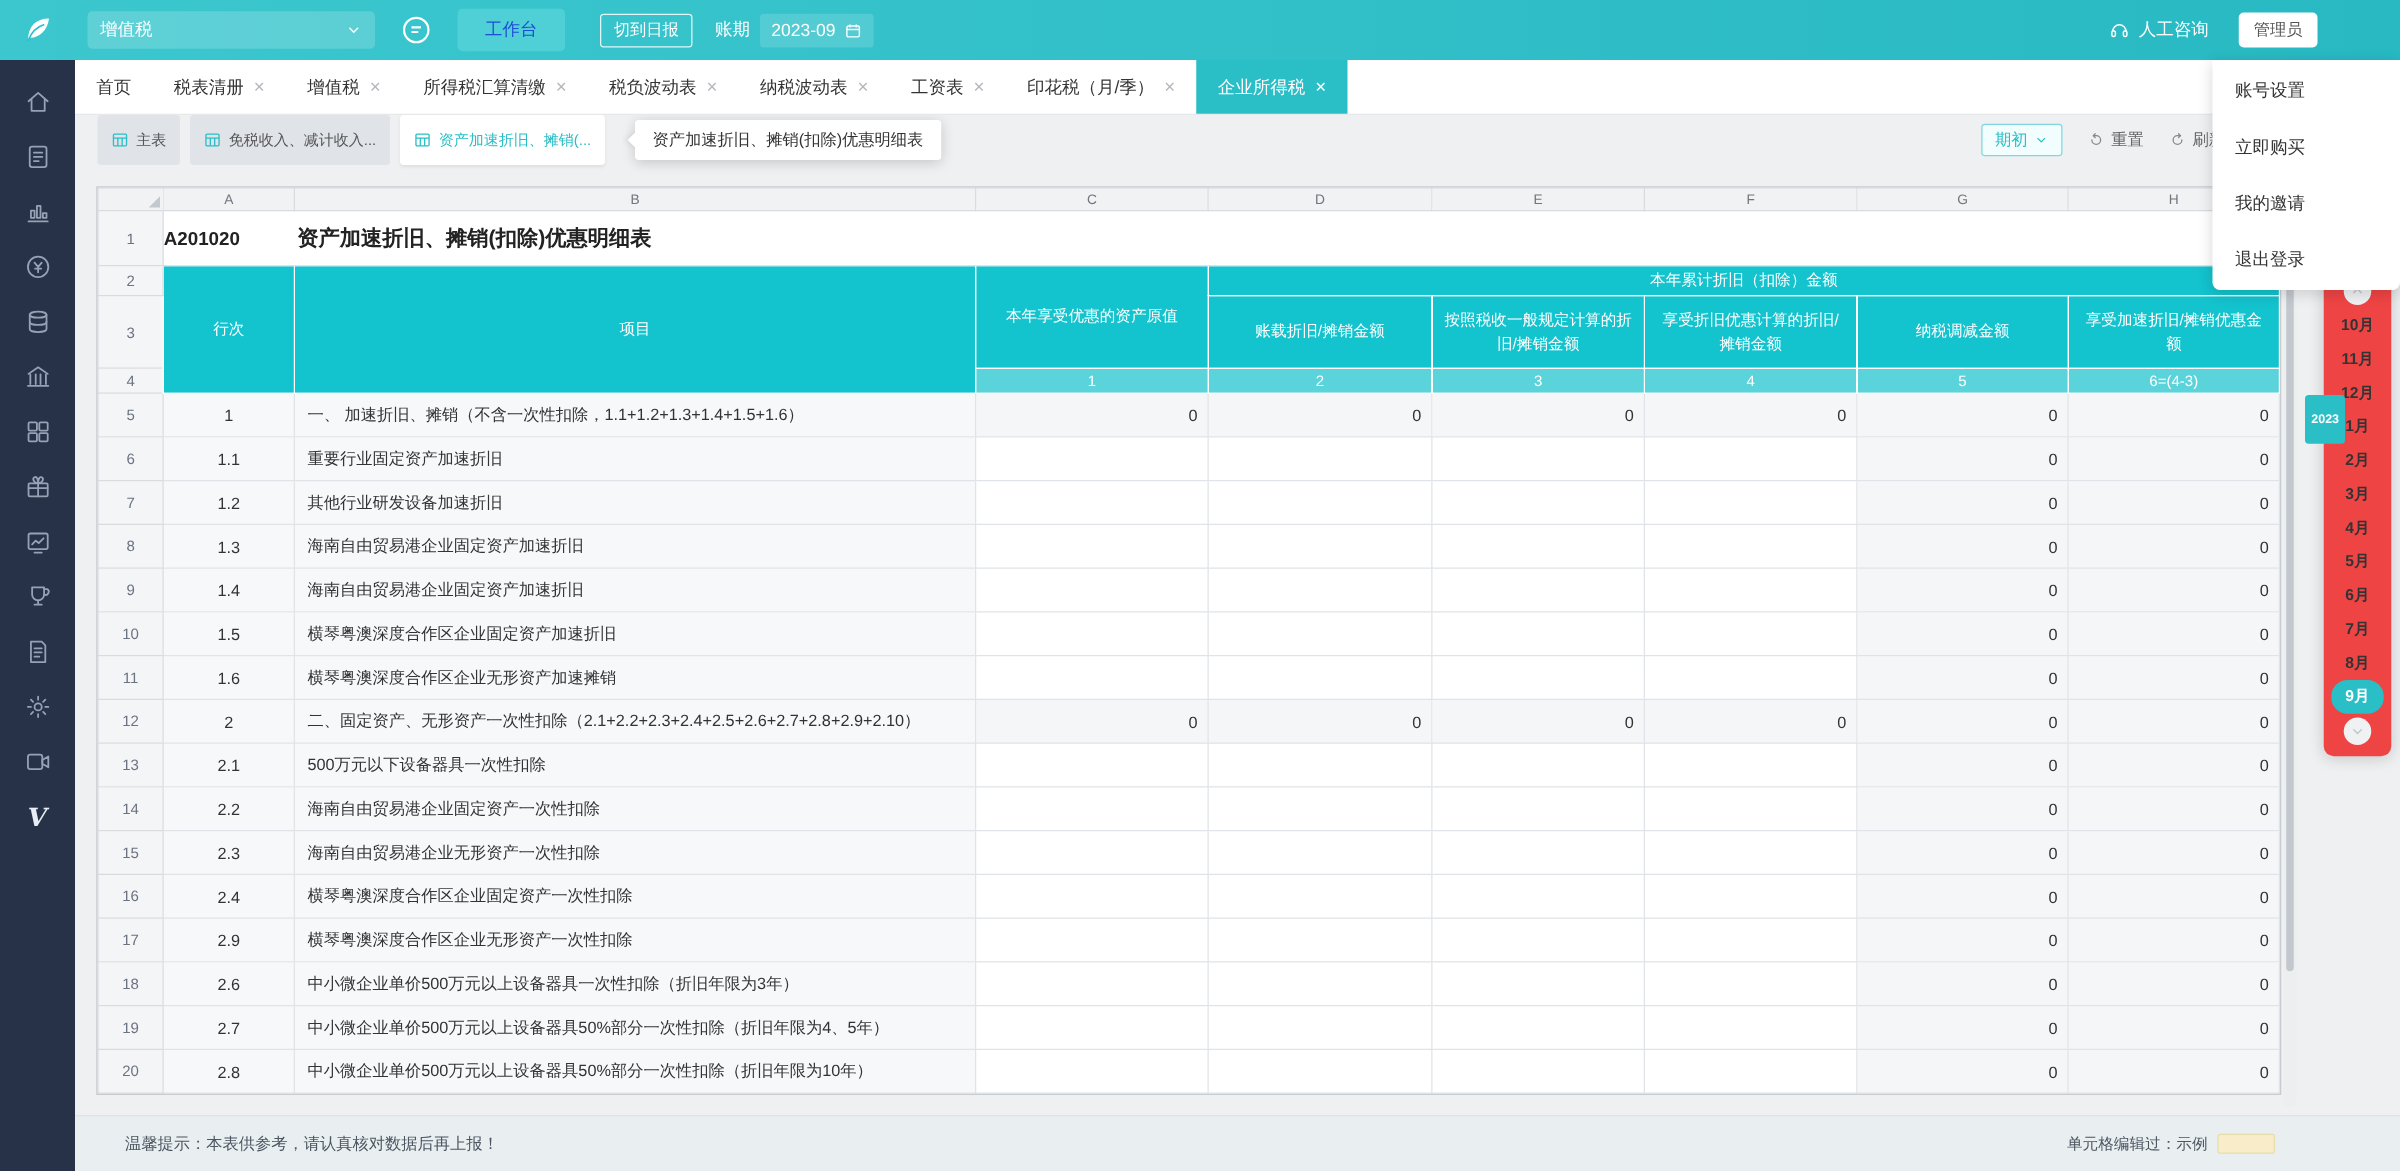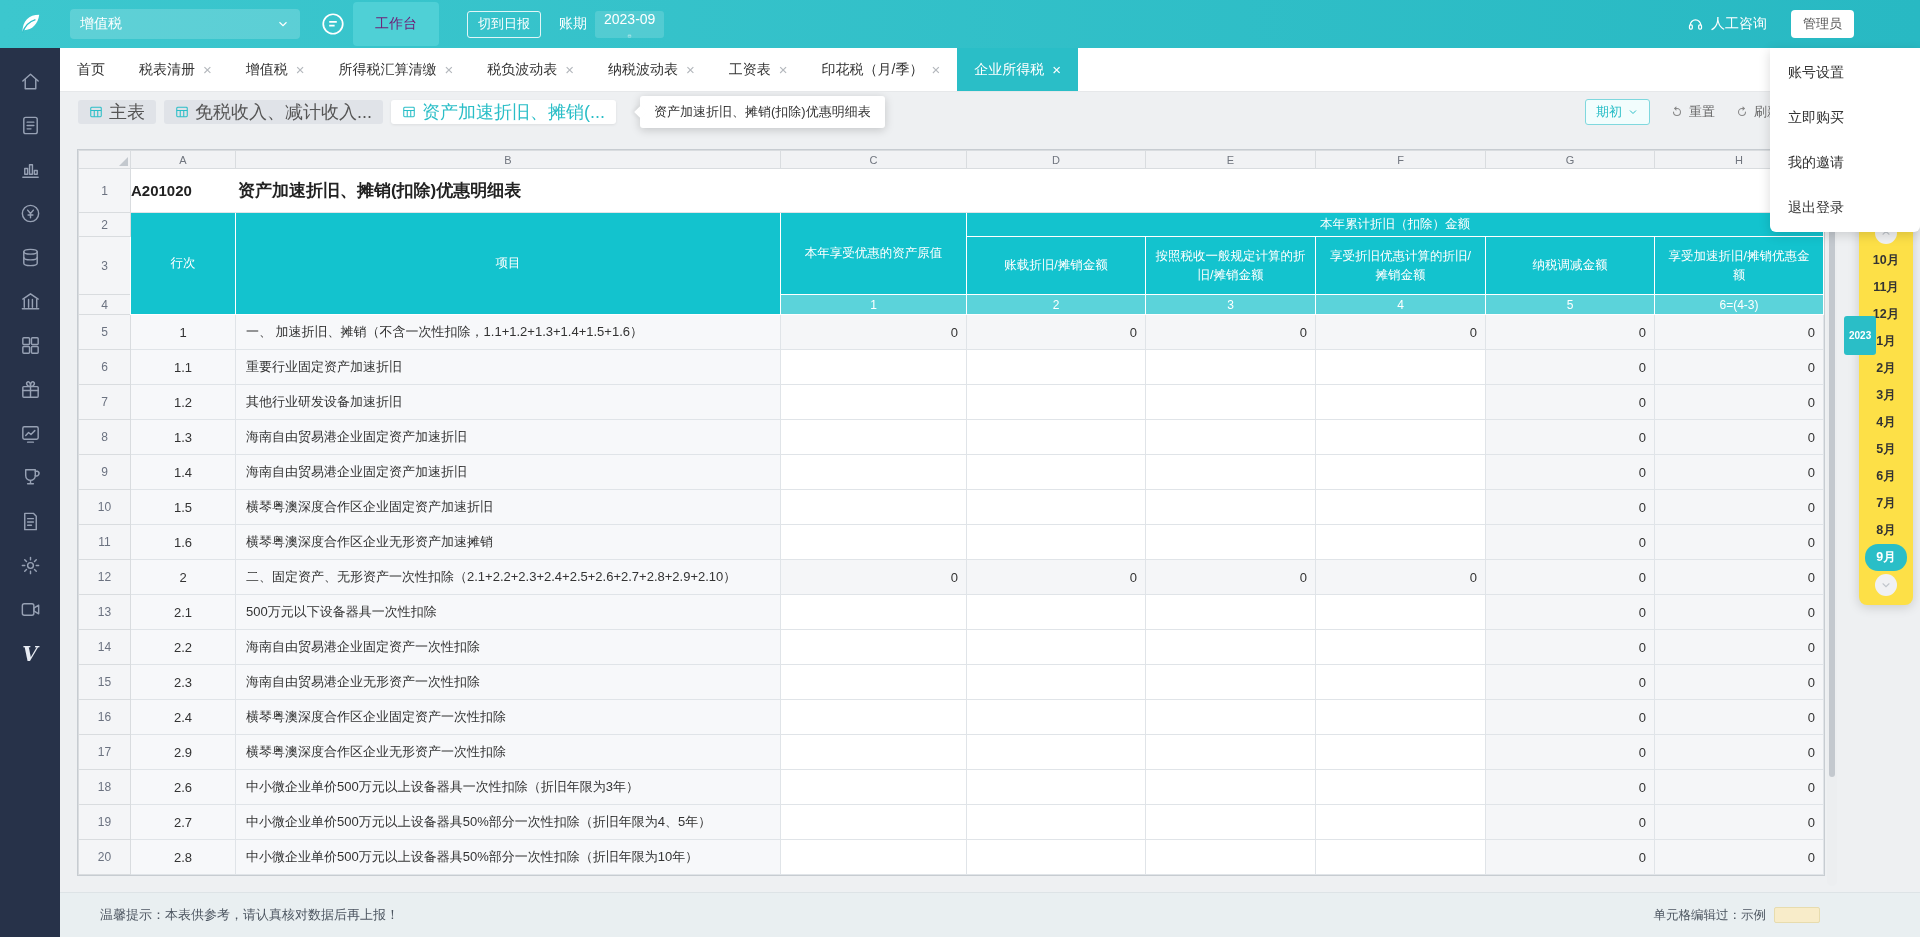--- a/index.html
+++ b/index.html
@@ -10,27 +10,27 @@
 .topbar{position:fixed;top:0;left:0;width:1920px;height:48px;z-index:50;
   background:linear-gradient(90deg,#3cc7ce,#28b9c3);display:flex;align-items:center;color:#fff;}
 .logo-box{width:60px;height:48px;display:flex;align-items:center;justify-content:center;}
 .logo-box svg{width:26px;height:26px;}
 .company-select{margin-left:10px;width:230px;height:30px;border-radius:4px;
   background:rgba(255,255,255,.18);display:flex;align-items:center;justify-content:space-between;
   padding:0 10px;font-size:14px;cursor:pointer;}
 .company-select svg{width:14px;height:14px;stroke:#fff;fill:none;stroke-width:2;}
 .circle-icon{margin-left:20px;width:26px;height:26px;}
 .circle-icon svg{width:26px;height:26px;stroke:#fff;fill:none;stroke-width:1.6;}
-.btn-workbench{margin-left:7px;height:44px;padding:0 22px;border:none;border-radius:4px;
-  background:#4fd0d6;color:#701a75;font-size:14px;cursor:pointer;font-family:inherit;}
+.btn-workbench{margin-left:20px;height:34px;padding:0 22px;border:none;border-radius:4px;
+  background:#4fd0d6;color:#1d4ed8;font-size:14px;cursor:pointer;font-family:inherit;}
 .btn-daily{margin-left:28px;height:27px;padding:0 10px;border:1px solid rgba(255,255,255,.85);
   border-radius:3px;background:transparent;color:#fff;font-size:13px;cursor:pointer;font-family:inherit;}
 .period-label{margin-left:18px;font-size:14px;}
 .period-pill{margin-left:8px;height:27px;display:flex;align-items:center;gap:7px;
-  background:rgba(255,255,255,.15);border-radius:3px;padding:0 9px;font-size:14px;cursor:pointer;flex-direction:column;}
+  background:rgba(255,255,255,.15);border-radius:3px;padding:0 9px;font-size:14px;cursor:pointer;}
 .period-pill svg{width:15px;height:15px;stroke:#fff;fill:none;stroke-width:1.8;}
 .top-right{margin-left:auto;display:flex;align-items:center;gap:24px;padding-right:66px;}
 .support{display:flex;align-items:center;gap:7px;font-size:14px;cursor:pointer;text-align:right;}
 .support svg{width:17px;height:17px;stroke:#fff;fill:none;stroke-width:1.7;}
 .btn-admin{height:28px;padding:0 12px;border:none;border-radius:4px;background:#fff;
   color:#555;font-size:13px;cursor:pointer;font-family:inherit;}
 
 
 .sidebar{position:fixed;left:0;top:48px;bottom:0;width:60px;background:#273249;z-index:40;
   display:flex;flex-direction:column;align-items:center;}
@@ -45,22 +45,22 @@
 .tabbar{position:fixed;top:48px;left:60px;right:0;height:44px;background:#fff;z-index:30;
   display:flex;align-items:stretch;border-bottom:1px solid #e6e8ea;}
 .tab{display:flex;align-items:center;padding:0 17px;font-size:14px;color:#333;cursor:pointer;white-space:nowrap;}
 .tab.active{background:#2abec7;color:#fff;}
 .tab-close{margin-left:8px;color:#b3b7bc;font-size:15px;line-height:1;}
 .tab.active .tab-close{color:#fff;}
 
 
 .toolbar{position:fixed;top:92px;left:60px;right:0;height:40px;background:#eef0f2;z-index:25;
   display:flex;align-items:center;padding-left:18px;}
-.sheet-tab{height:24px;display:flex;align-items:center;gap:6px;background:#e0e3e8;color:#555;
-  border-radius:3px;padding:0 11px;font-size:18px;margin-right:8px;cursor:pointer;white-space:nowrap;}
+.sheet-tab{height:40px;display:flex;align-items:center;gap:6px;background:#e0e3e8;color:#555;
+  border-radius:3px;padding:0 11px;font-size:12px;margin-right:8px;cursor:pointer;white-space:nowrap;}
 .sheet-tab svg{width:14px;height:14px;stroke:#2abec7;fill:none;stroke-width:1.8;}
 .sheet-tab.active{background:#fff;color:#2abec7;box-shadow:0 1px 3px rgba(0,0,0,.08);text-align:center;}
 .tooltip{position:relative;margin-left:16px;background:#fff;border-radius:3px;padding:7px 14px;
   font-size:13px;color:#333;box-shadow:0 2px 10px rgba(0,0,0,.18);white-space:nowrap;}
 .tooltip::before{content:'';position:absolute;left:-4px;top:50%;width:9px;height:9px;background:#fff;
   transform:translateY(-50%) rotate(45deg);box-shadow:-2px 2px 4px rgba(0,0,0,.06);}
 .tool-right{margin-left:auto;display:flex;align-items:center;padding-right:140px;}
 .btn-period{height:26px;display:flex;align-items:center;gap:5px;border:1px solid #7fd8de;
   background:#f2fdfd;color:#2abec7;border-radius:3px;padding:0 10px;font-size:13px;cursor:pointer;font-family:inherit;}
 .btn-period svg{width:12px;height:12px;stroke:#2abec7;fill:none;stroke-width:2;}
@@ -96,21 +96,21 @@
 td.item{text-align:left;padding:0 10px;background:#f7f8fa;}
 td.val{text-align:right;padding:0 8px;}
 td.val.edit{background:#fff;}
 td.val.calc{background:#f5f6f8;}
 
 
 .vscroll{position:fixed;left:1827px;top:150px;width:10px;height:736px;background:#eceef0;border-radius:5px;z-index:20;}
 .vscroll .thumb{position:absolute;left:2px;top:22px;width:6px;height:605px;background:#c3c8ce;border-radius:3px;}
 
 
-.month-panel{position:fixed;right:7px;top:214px;width:54px;background:#fde047;border-radius:8px;
+.month-panel{position:fixed;right:7px;top:214px;width:54px;background:#ef4444;border-radius:8px;
   box-shadow:0 2px 12px rgba(0,0,0,.16);padding:5px 0 6px;z-index:60;}
 .m-chev{width:22px;height:22px;border-radius:50%;background:#f0f1f3;margin:3px auto;
   display:flex;align-items:center;justify-content:center;cursor:pointer;}
 .m-chev svg{width:12px;height:12px;stroke:#c0c5cb;fill:none;stroke-width:2.2;stroke-linecap:round;}
 .month-list{display:flex;flex-direction:column;align-items:center;}
 .month{width:42px;height:27px;line-height:27px;text-align:center;font-size:12.5px;font-weight:bold;
   color:#333;border-radius:13px;cursor:pointer;}
 .month.active{background:#2abec7;color:#fff;}
 .year-badge{position:absolute;left:-15px;top:102px;background:#2abec7;color:#fff;font-size:10px;
   padding:14px 5px;border-radius:3px;font-weight:bold;}

